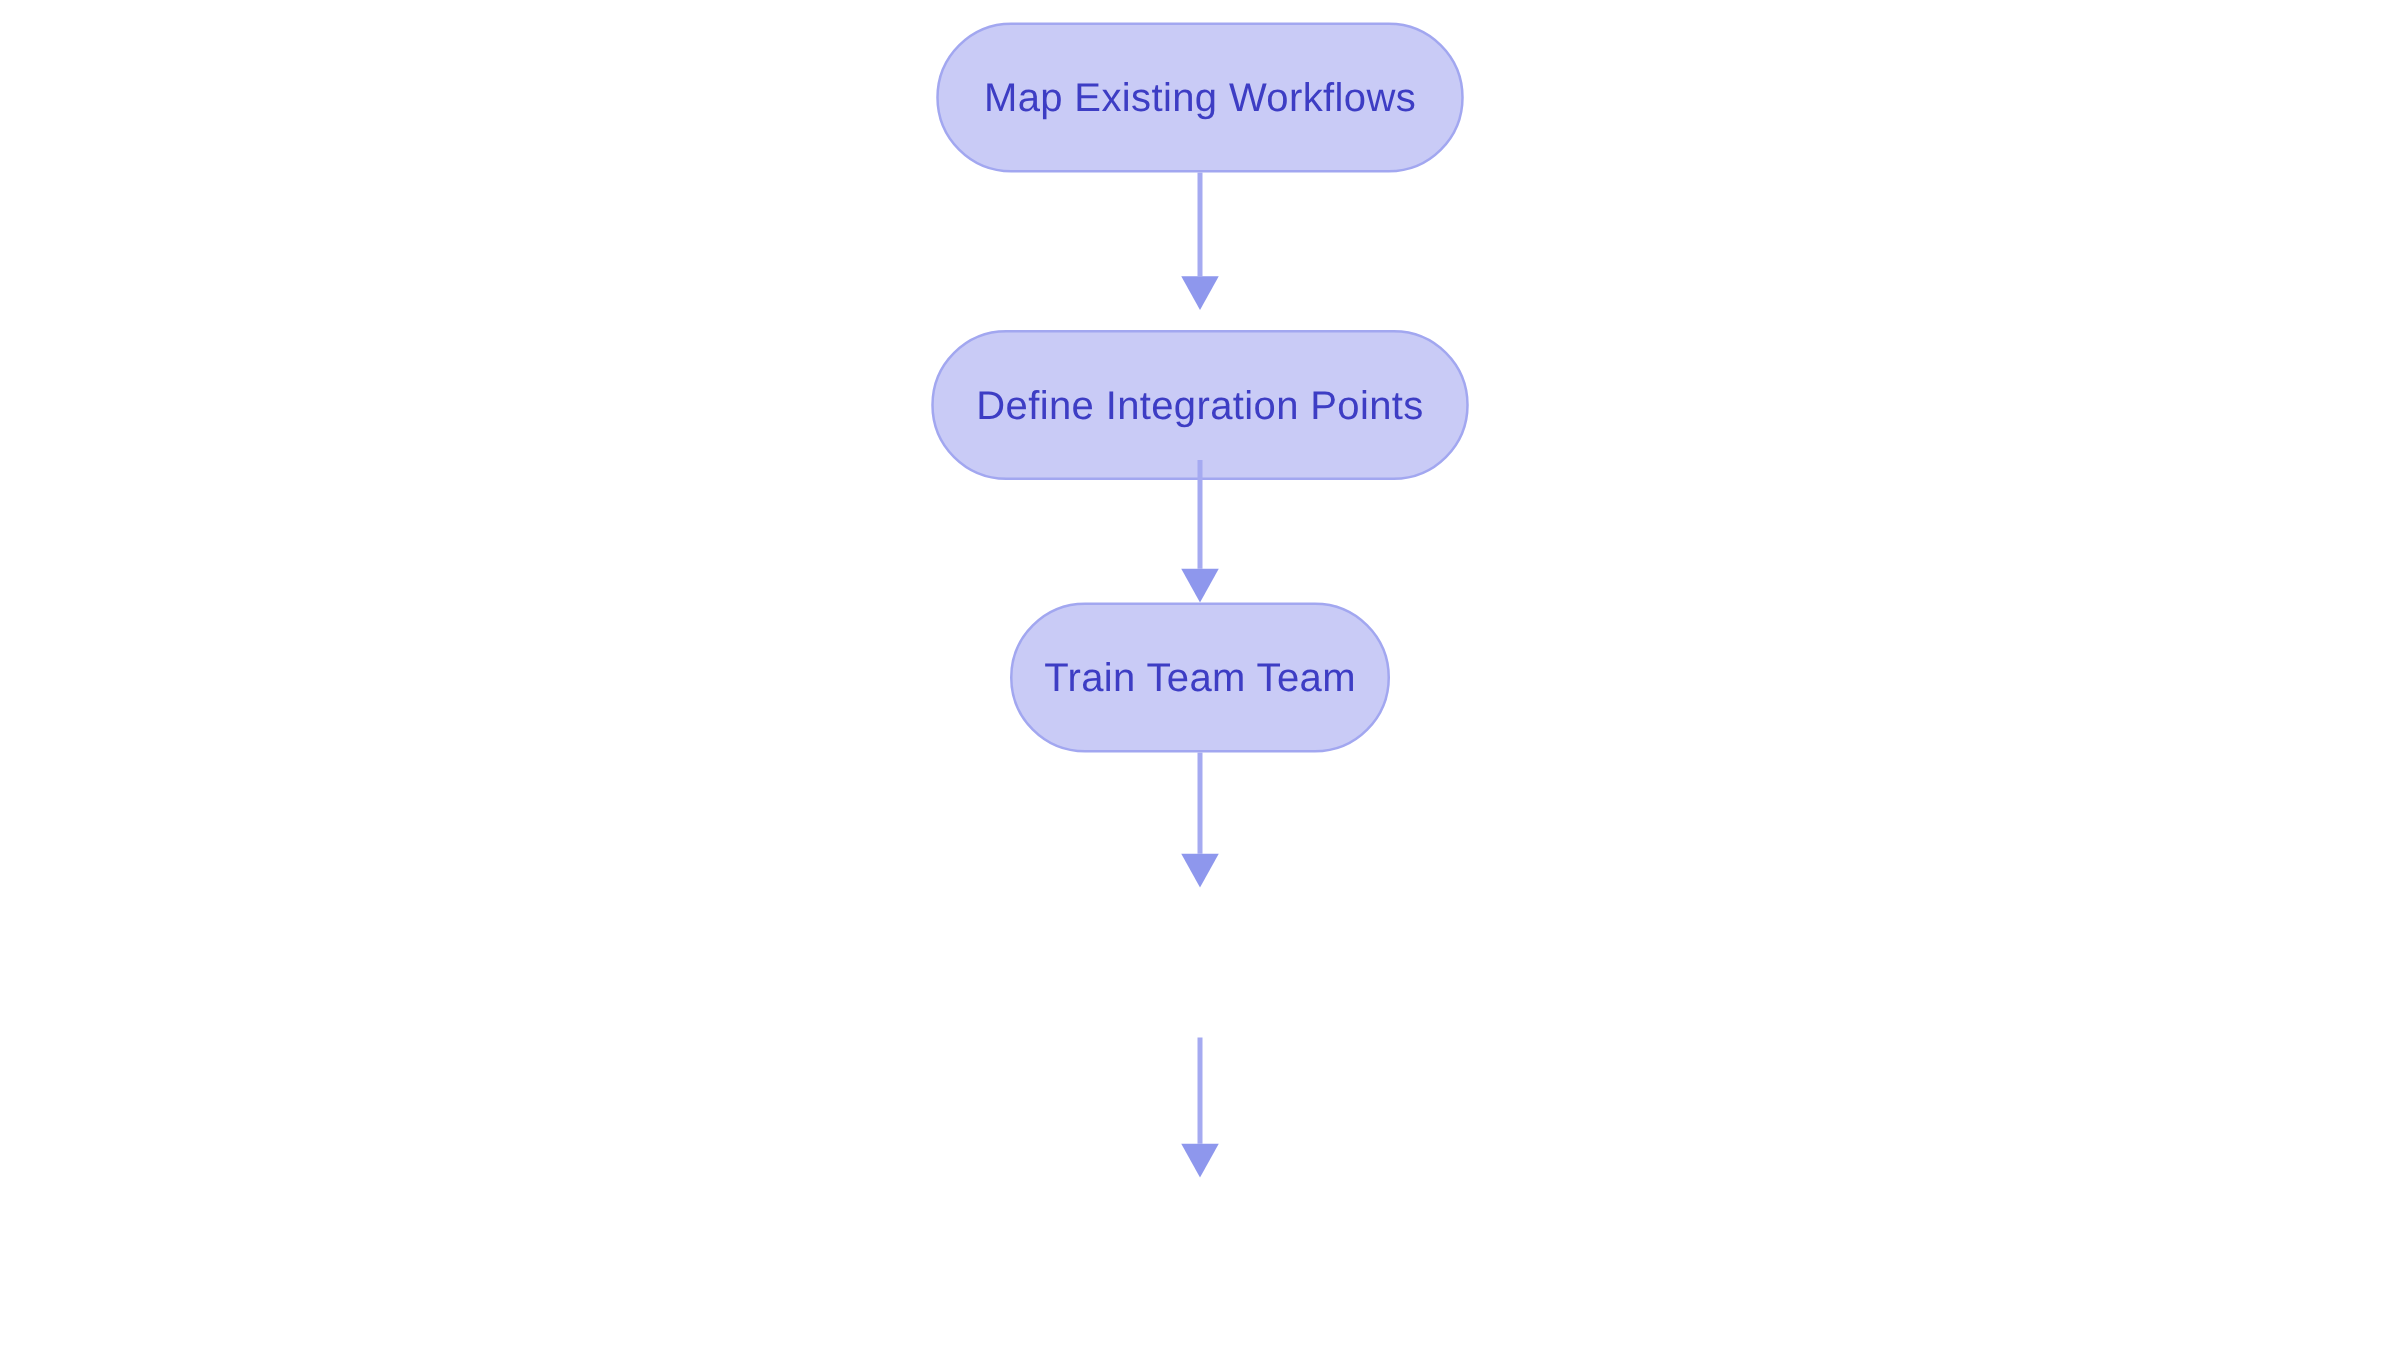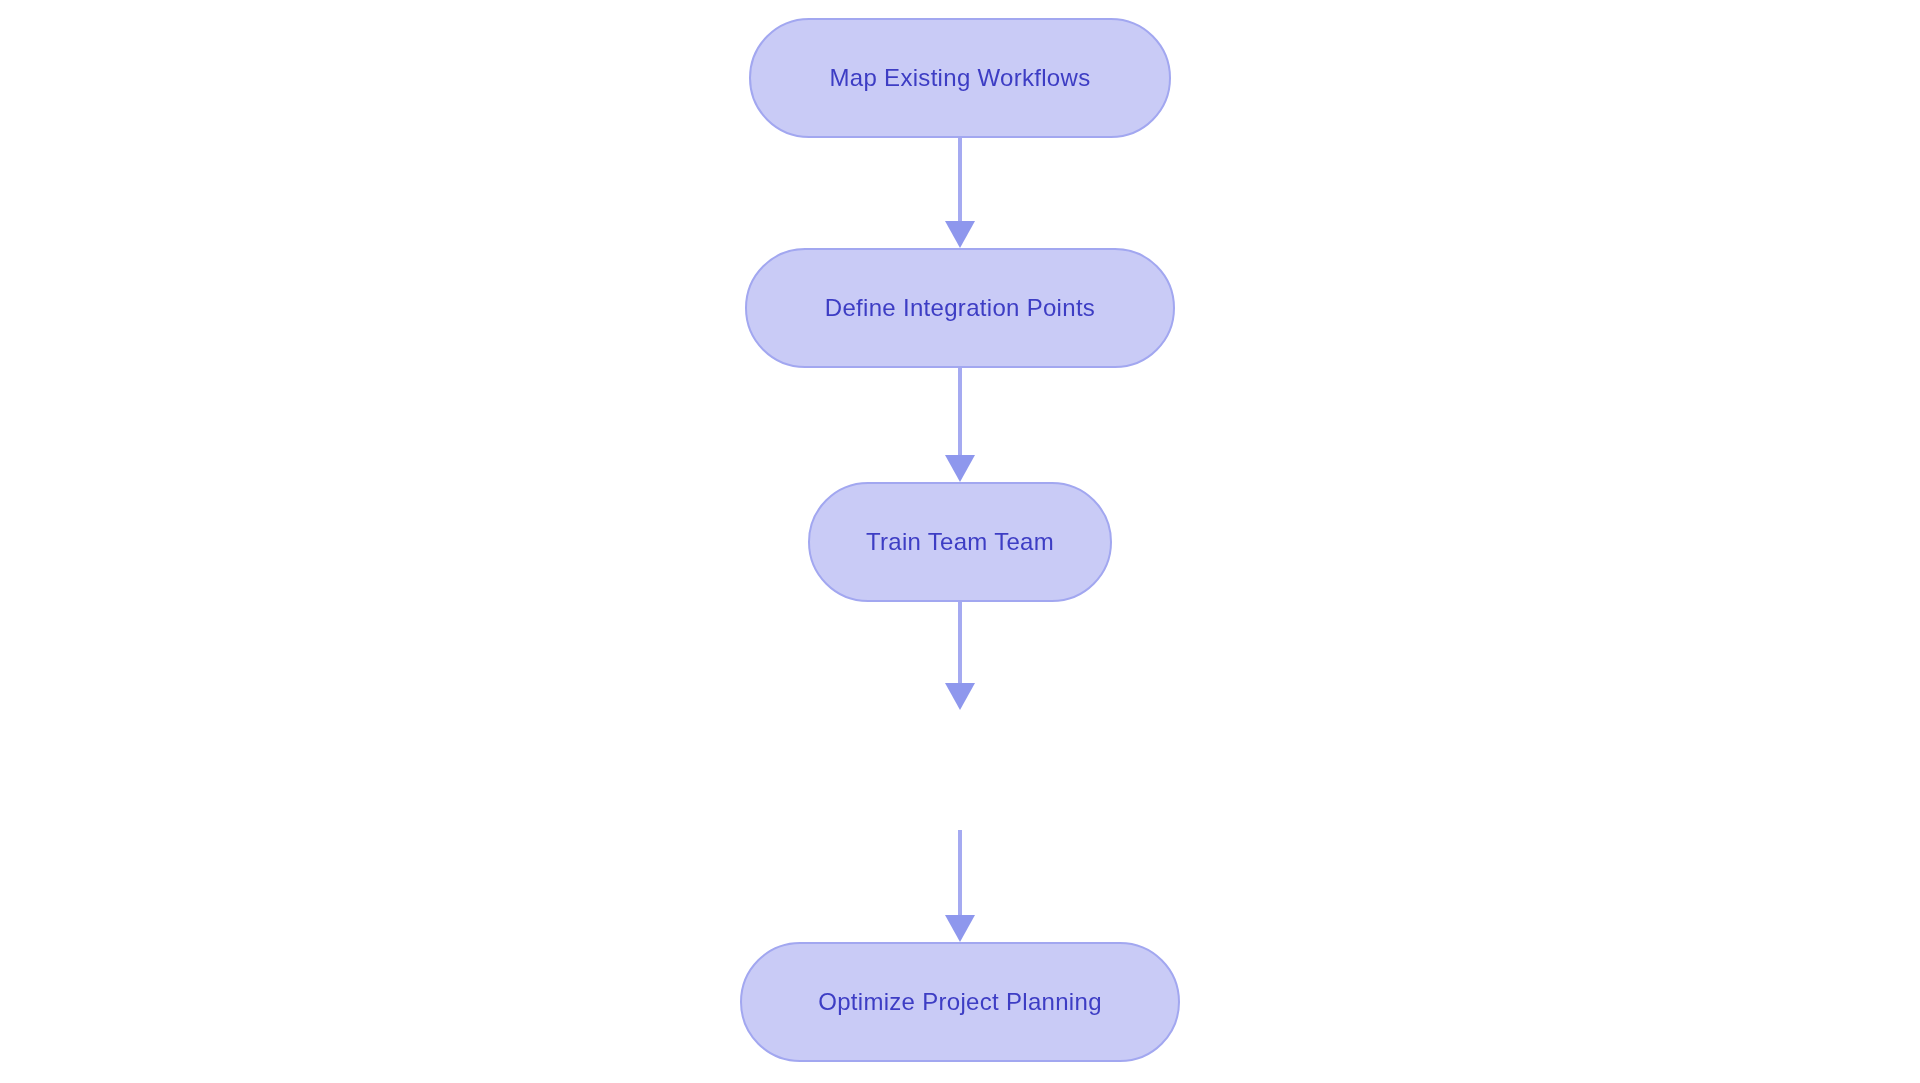--- a/index.html
+++ b/index.html
@@ -22,28 +22,28 @@
     height: 120px;
     border-radius: 60px;
     background: var(--node-fill, #c9cbf6);
     border: 2px solid var(--node-border, #a2a7f0);
     box-sizing: border-box;
     display: flex;
     align-items: center;
     justify-content: center;
   }
   .node span {
-    font-size: 24px;
+    font-size: 32px;
     font-weight: 400;
     letter-spacing: 0.3px;
     color: var(--node-text, #3d3dc4);
     white-space: nowrap;
   }
   .n0 { top: 18px;  width: 422px; }
-  .n1 { top: 248px; width: 430px; }
+  .n1 { top: 264px; width: 430px; }
   .n2 { top: 482px; width: 304px; }
   .n3 { top: 710px; width: 424px; }
   .n4 { top: 942px; width: 440px; }
 
   .arrow {
     position: absolute;
     left: 50%;
     transform: translateX(-50%);
     width: 32px;
     display: flex;
@@ -98,17 +98,14 @@
     <div class="shaft"></div>
     <div class="head"></div>
   </div>
 
 
   <div class="arrow a3">
     <div class="shaft"></div>
     <div class="head"></div>
   </div>
 
-  <div class="node n4">
-    <span>Optimize Project Planning</span>
-  </div>
 
 </div>
 
 </body></html>

